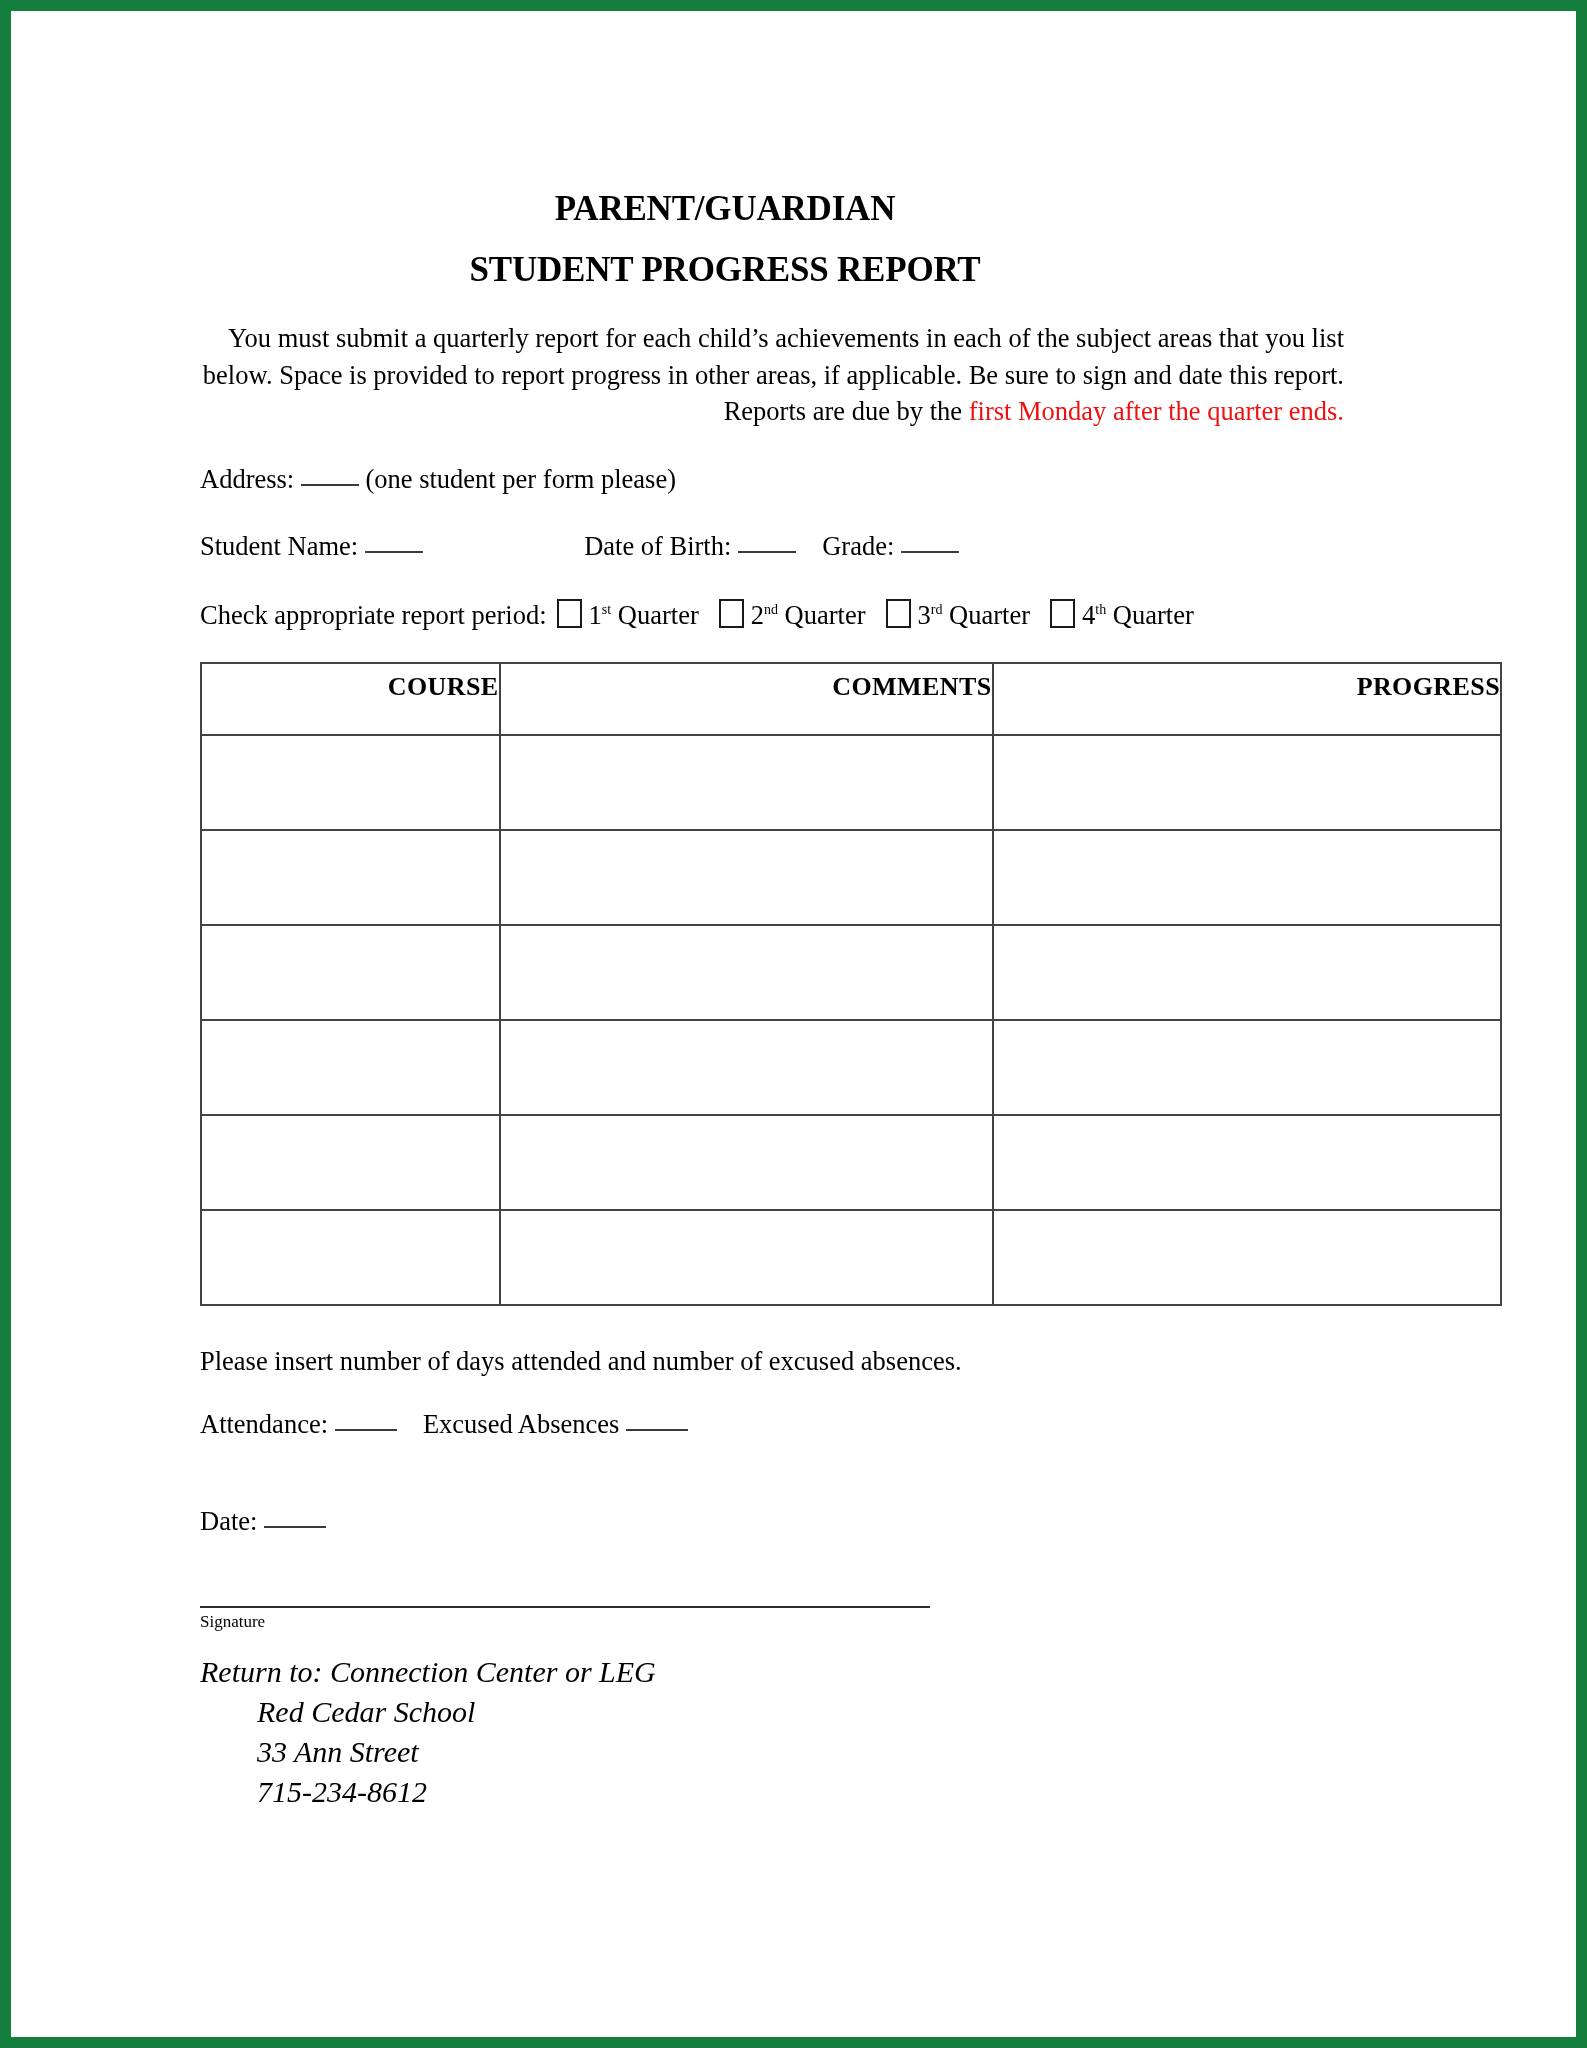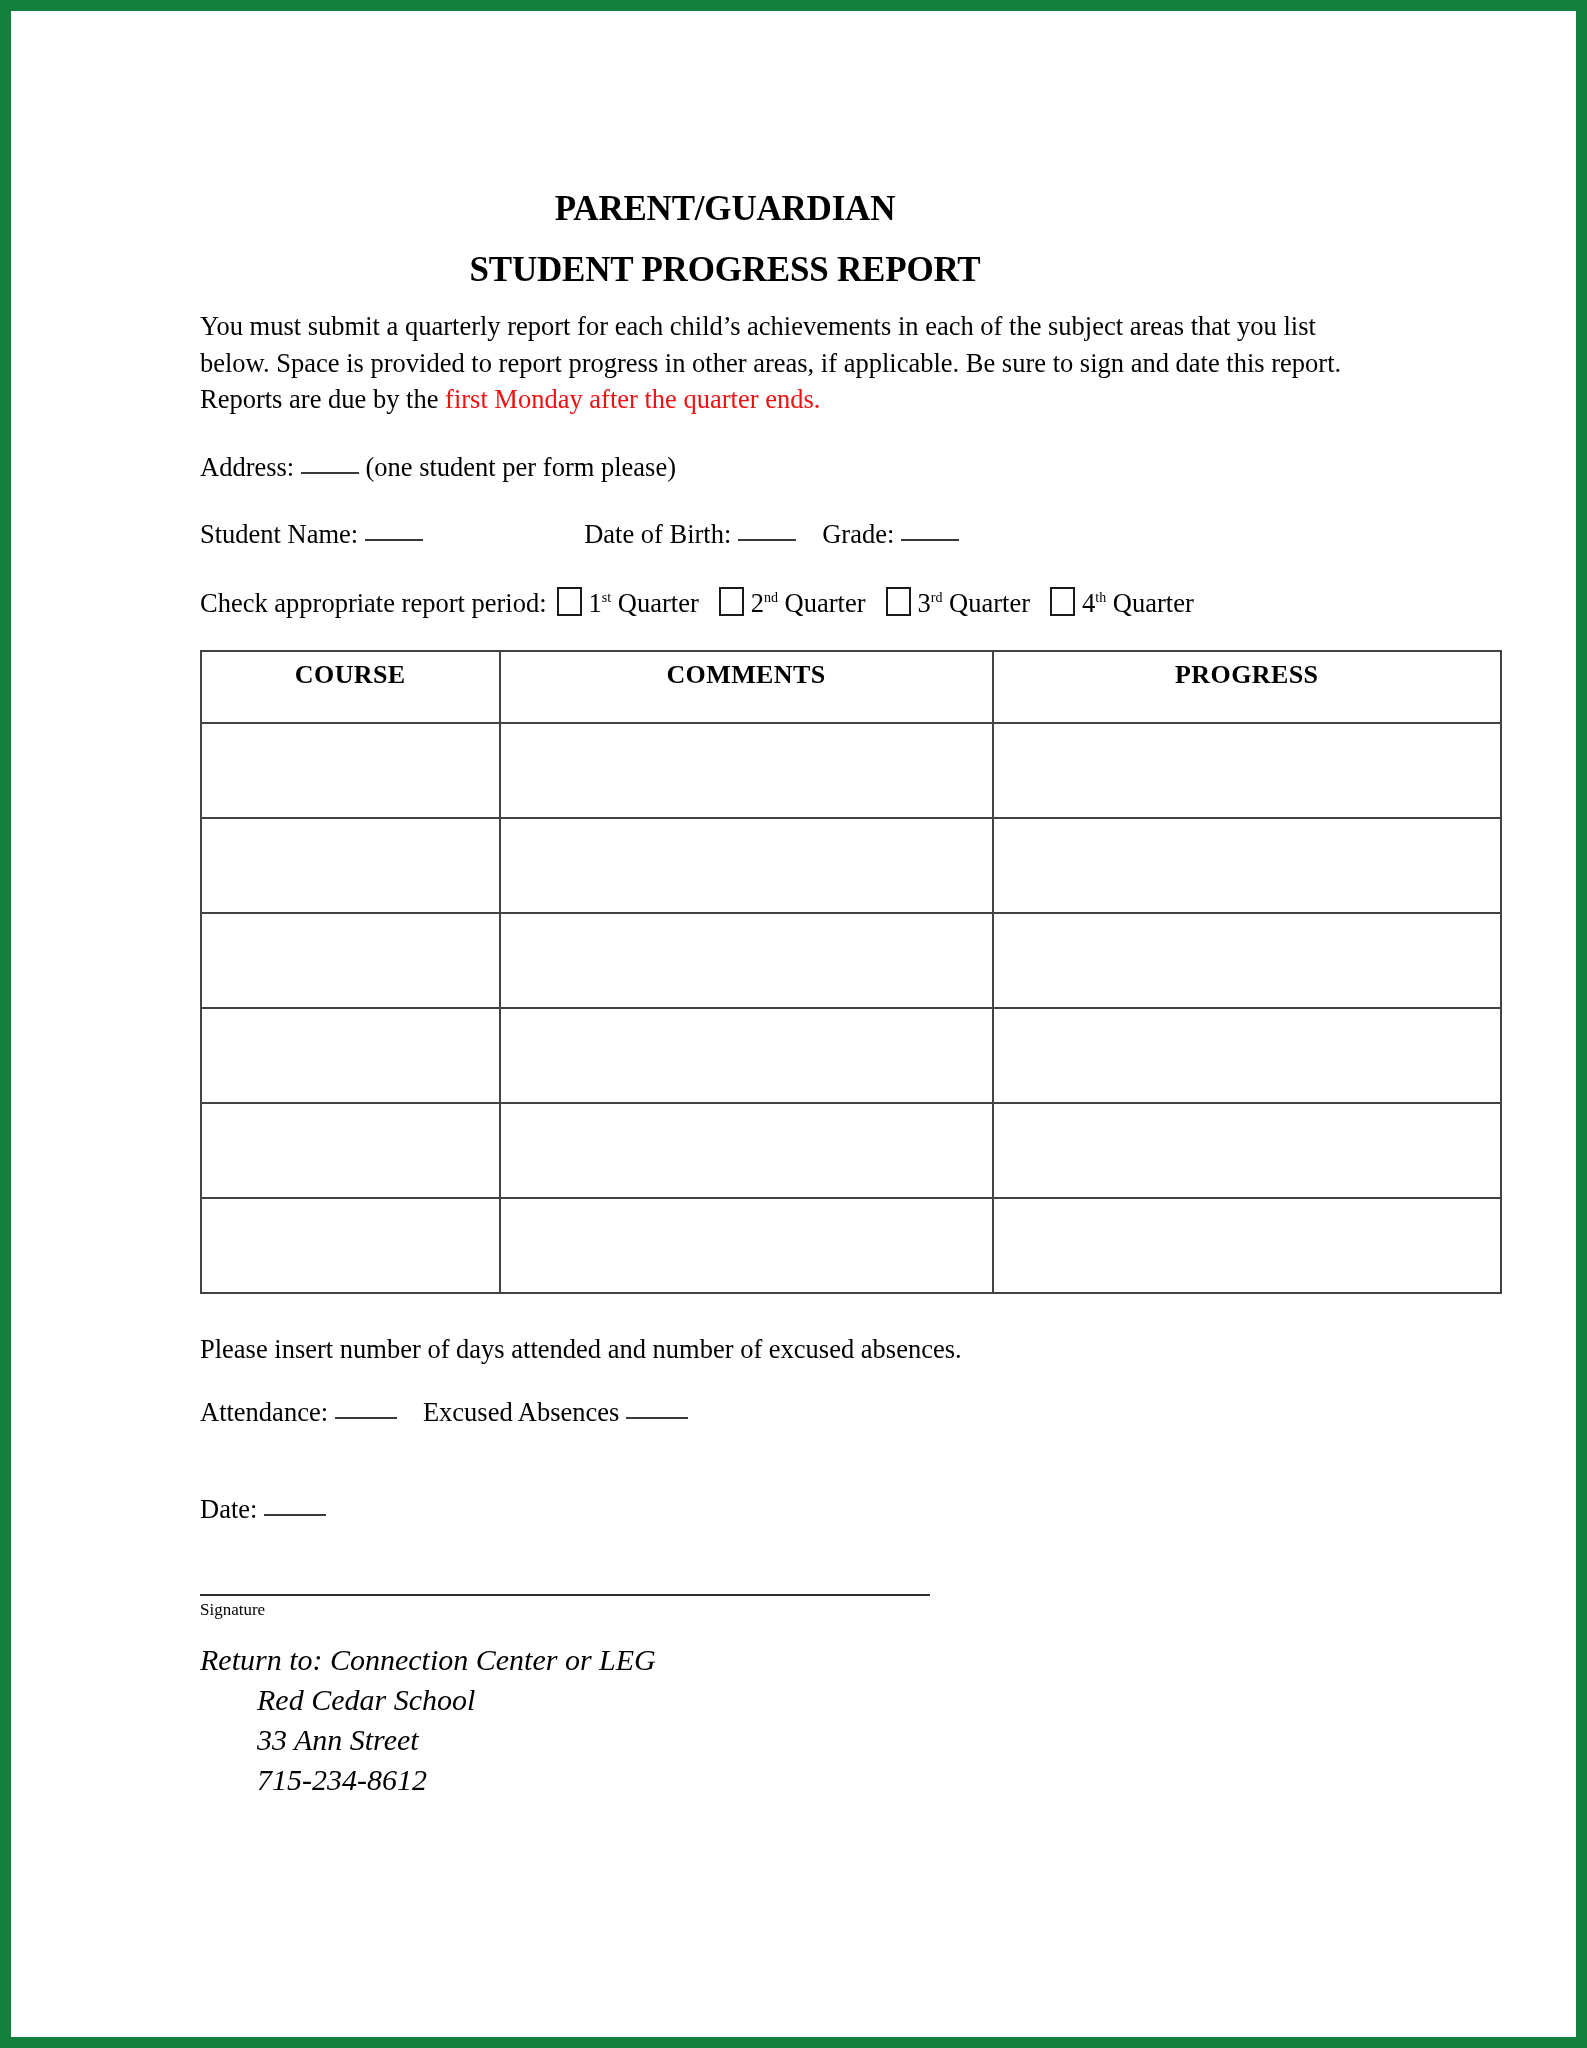--- a/index.html
+++ b/index.html
@@ -50,25 +50,25 @@
     font-size: 35px;
     line-height: 1.29;
     letter-spacing: -0.2px;
     width: 1050px;
   }
   .doc-title.line1 { margin-bottom: 0; }
   .doc-title.line2 { margin-top: 16px; }
 
   
   .intro {
-    margin-top: 16px;
+    margin-top: 28px;
     width: 1144px;
     font-size: 26.5px;
     line-height: 1.38;
-    text-align: left;
+    text-align: right;
   }
   .intro .red {
     color: #EE1111;
   }
 
   
   .field-row {
     font-size: 26.5px;
     line-height: 1.3;
     white-space: nowrap;
@@ -116,21 +116,21 @@
   }
   table.progress-table th,
   table.progress-table td {
     border: 2px solid #434343;
     padding: 0;
   }
   table.progress-table th {
     height: 62px;
     font-size: 26px;
     font-weight: bold;
-    text-align: center;
+    text-align: right;
     vertical-align: top;
     padding-top: 8px;
     letter-spacing: 0.4px;
   }
   table.progress-table td {
     height: 93px;
   }
   col.c-course   { width: 298.5px; }
   col.c-comments { width: 493px; }
   col.c-progress { width: 508.5px; }

